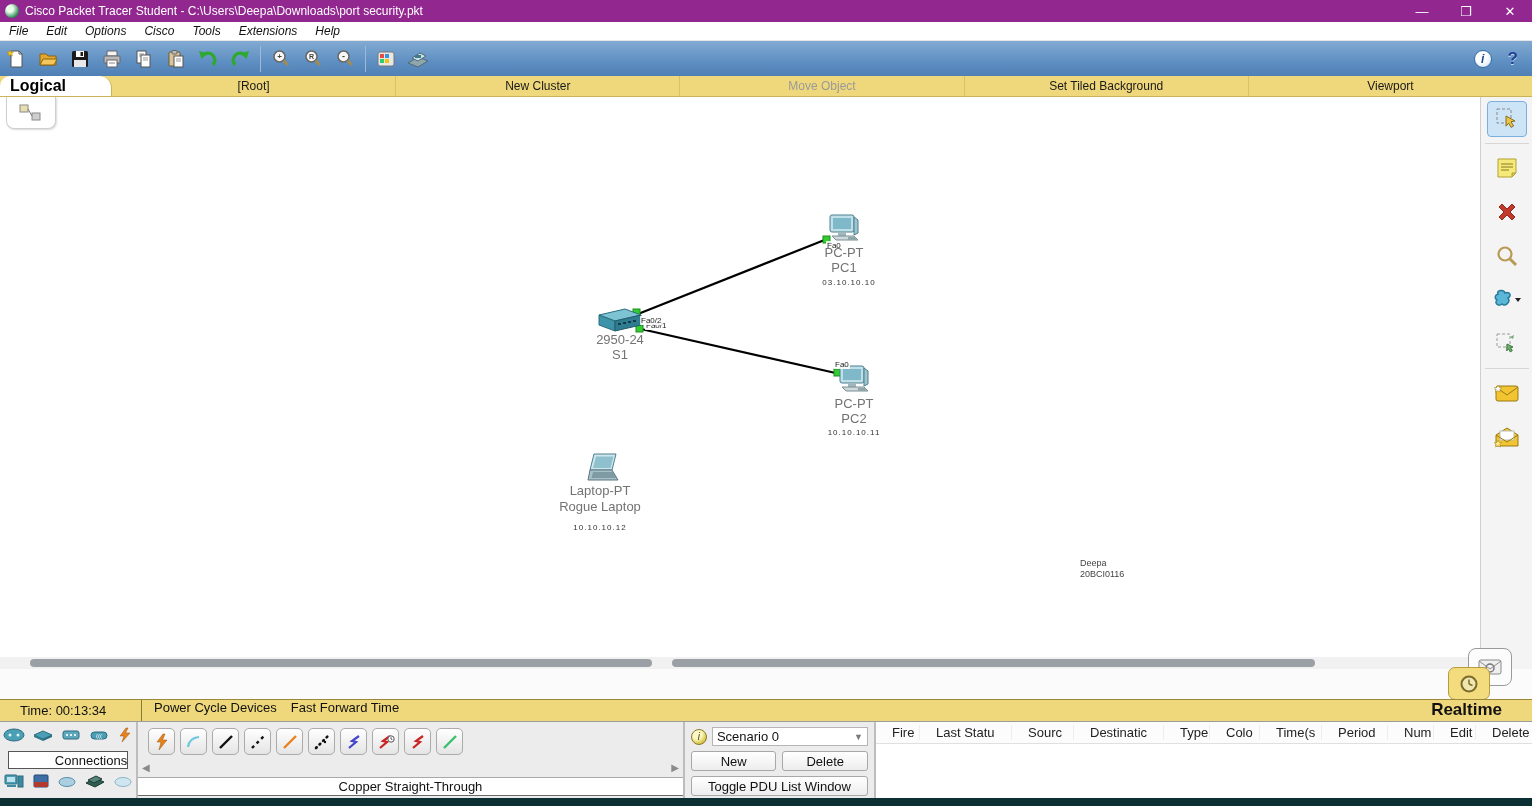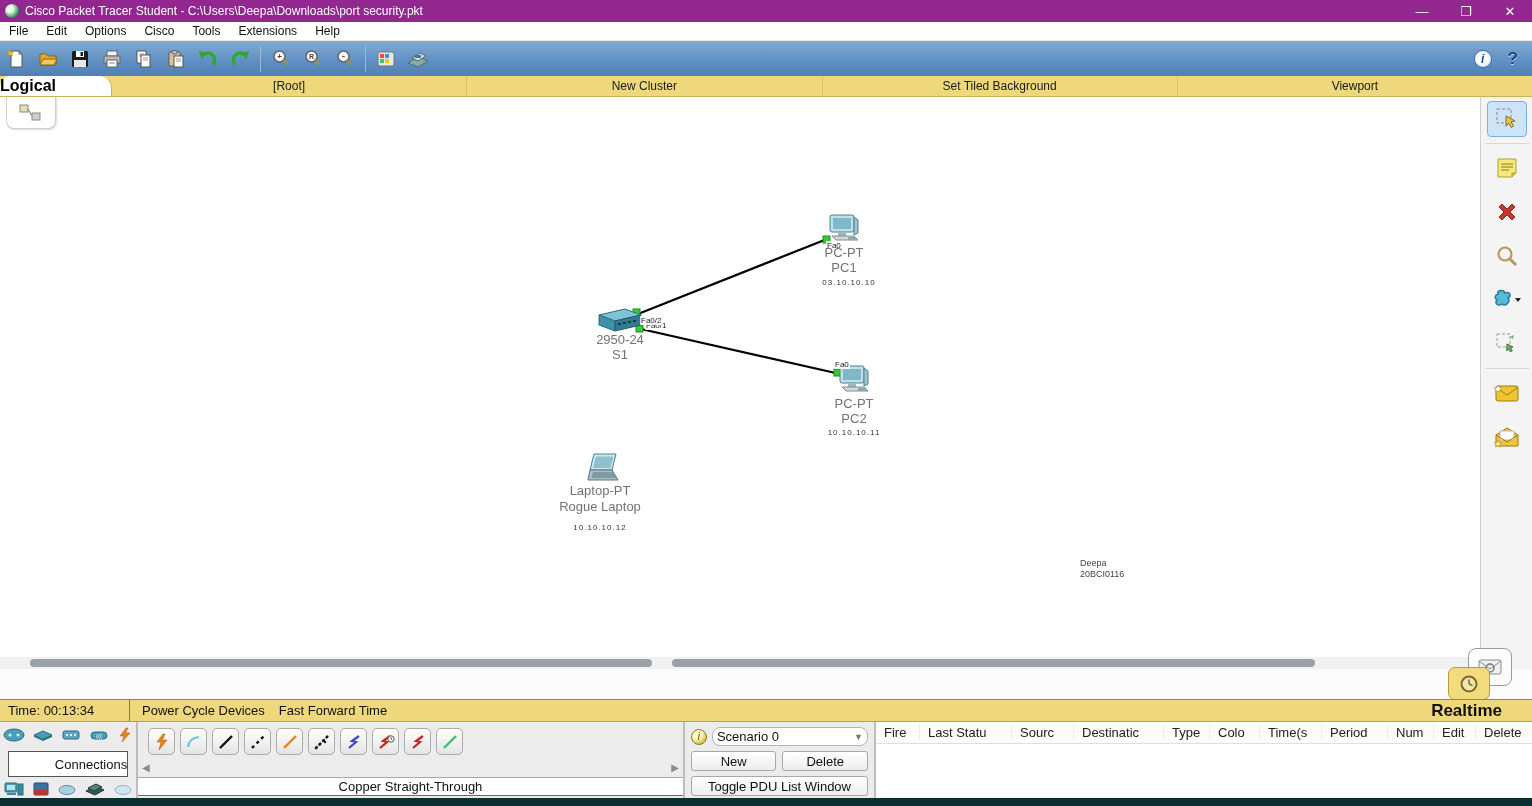--- a/index.html
+++ b/index.html
@@ -12,39 +12,39 @@
   #titlebar { left:0; top:0; width:1532px; height:22px; background:#92278F;
     display:flex; align-items:center; color:#fff; font-size:12px; }
   #titlebar .app-icon { width:14px; height:14px; margin:0 6px 0 5px; border-radius:50%;
     background:radial-gradient(circle at 35% 35%, #eaffea 0 25%, #2e8b57 70%, #14502f 100%); }
   #title-text { white-space:nowrap; }
   #win-controls { margin-left:auto; display:flex; align-items:center; height:100%; }
   #win-controls span { width:44px; text-align:center; font-size:13px; cursor:default; }
 
   
   #menubar { left:0; top:22px; width:1532px; height:19px; background:#ffffff;
-    display:flex; align-items:center; font-size:12px; color:#111; border-bottom:1px solid #e5e5e5; }
+    display:flex; align-items:center; font-size:12px; color:#111; border-bottom:1px solid #e5e5e5;font-style:italic; }
   #menubar .mitem { padding:0 9px; }
 
   
   #toolbar { left:0; top:41px; width:1532px; height:35px;
     background:linear-gradient(#82aad2,#5e8fc2 60%,#4f7fb4); display:flex; align-items:center; }
   .tbtn { width:32px; height:30px; display:flex; align-items:center; justify-content:center; }
   .tsep { width:1px; height:26px; background:#9db9d6; margin:0 4px; }
   #toolbar-right { margin-left:auto; display:flex; align-items:center; margin-right:14px; gap:16px; }
   #info-btn { width:18px; height:18px; border-radius:50%; font-size:12px; font-weight:bold; color:#1b4d8e;
     background:radial-gradient(circle at 35% 30%, #ffffff 0 40%, #cfe0f2 100%); border:1px solid #3a6ea5;
     display:flex; align-items:center; justify-content:center; font-style:italic; }
   #help-btn { color:#1d3f8f; font-size:17px; font-weight:bold; text-shadow:0 1px 0 #cfe0f2; }
 
   
   #navbar { left:0; top:76px; width:1532px; height:21px; background:#efd87b; display:flex;
     border-bottom:1px solid #cbb257; font-size:12px; color:#1a1a1a; }
   #workspace-tab { width:112px; background:#fff; border-radius:10px 12px 0 0;
-    border-right:1px solid #cbb257; display:flex; align-items:center; 
+    border-right:1px solid #cbb257; display:flex; align-items:center; padding-left:10px;
     font-weight:bold; font-size:16px; color:#000; }
   .nav-seg { flex:1; display:flex; align-items:center; justify-content:center;
     border-right:1px solid #d8c35f; }
   .nav-seg.disabled { color:#9a9a9a; }
 
   
   #canvas { left:0; top:97px; width:1478px; height:560px; background:#ffffff; overflow:hidden; }
   #canvas svg.links { position:absolute; left:0; top:0; pointer-events:none; }
   .dev-label { position:absolute; text-align:center; color:#737373; font-size:13px; line-height:15px; white-space:nowrap; }
   .ip-label { position:absolute; text-align:center; color:#333; font-size:8px; letter-spacing:1px; white-space:nowrap; }
@@ -68,62 +68,62 @@
   #canvas-gap { left:0; top:669px; width:1532px; height:30px; background:#fbfbfb; }
 
   
   #pdu-browse-btn { left:1468px; top:648px; width:44px; height:38px; background:#fcfcfc;
     border:1px solid #9a9a9a; border-radius:8px; display:flex; align-items:center; justify-content:center; }
   #realtime-tab { left:1448px; top:667px; width:42px; height:33px; background:#f3dc7d;
     border:1px solid #b89b3a; border-radius:7px; display:flex; align-items:center; justify-content:center; }
 
   
   #timebar { left:0; top:699px; width:1532px; height:22px; background:#efd87b;
-    border-top:1px solid #9c883a; display:flex; align-items:center; font-size:13px; color:#111; }
+    border-top:1px solid #9c883a; display:flex; align-items:flex-start; font-size:13px; color:#111;padding-left:12px; }
   #time-cell { width:130px; padding-left:8px; border-right:1px solid #8a7a30; height:100%;
     display:flex; align-items:center; }
   #power-cycle { margin-left:12px; } #fast-forward { margin-left:14px; }
   #realtime-label { margin-left:auto; margin-right:30px; font-weight:bold; font-size:17px; color:#111; }
 
   
   #bottom { left:0; top:721px; width:1532px; height:77px; background:#ececec; border-top:1px solid #9c9c9c; display:flex; }
   #dev-palette { width:138px; border-right:2px solid #bdbdbd; padding-top:5px; }
   .cat-row { display:flex; justify-content:center; gap:7px; height:20px; align-items:center; }
-  #category-label { margin:4px 8px; height:26px; background:#fff; border:1px solid #555;
+  #category-label { margin:4px 8px; height:18px; background:#fff; border:1px solid #555;
     display:flex; align-items:center; justify-content:center; font-size:13px; color:#111;padding-left:46px; }
 
   #conn-area { width:562px; border-right:2px solid #bdbdbd; position:relative; }
   #conn-row { display:flex; gap:5px; padding:6px 0 0 10px; }
   .conn-btn { width:27px; height:27px; border:1px solid #ababab; border-radius:5px;
     background:linear-gradient(#ffffff,#e4e4e4); display:flex; align-items:center; justify-content:center; }
   #conn-scroll { position:absolute; left:4px; right:4px; top:38px; height:14px; display:flex;
     align-items:center; justify-content:space-between; color:#8a8a8a; font-size:10px; }
   #cable-label-strip { position:absolute; left:0; right:0; bottom:2px; height:19px; background:#fff;
     border-top:1px solid #a8a8a8; border-bottom:1px solid #6a6a6a; display:flex; align-items:center;
     justify-content:center; font-size:13px; color:#111; }
 
   #scenario-panel { width:196px; border-right:2px solid #bdbdbd; padding:5px 6px; font-size:13px; }
   #scenario-row { display:flex; align-items:center; gap:5px; }
   #scenario-icon { width:16px; height:16px; border-radius:50%;
     background:radial-gradient(circle at 35% 30%, #fdf7c3 0 35%, #d6c341 75%, #7a6b1d 100%);
     border:1px solid #8a7a2a; display:flex; align-items:center; justify-content:center;
     font-size:10px; font-style:italic; color:#4a4415; }
-  #scenario-select { flex:1; background:#fff; border:1px solid #b5b5b5; border-radius:8px;
+  #scenario-select { flex:1; background:#fff; border:1px solid #b5b5b5; border-radius:0;
     height:19px; display:flex; align-items:center; padding:0 4px; color:#111; }
   #scenario-select .chev { margin-left:auto; color:#777; font-size:9px; }
   .btn { background:linear-gradient(#ffffff,#ededed); border:1px solid #a8a8a8; border-radius:3px;
     display:flex; align-items:center; justify-content:center; color:#111; }
   #scenario-btns { display:flex; gap:6px; margin-top:5px; }
   #scenario-btns .btn { flex:1; height:20px; }
   #toggle-pdu-btn { margin-top:5px; height:20px; }
 
   #pdu-table { flex:1; background:#fff; }
   #pdu-headers { display:flex; height:22px; align-items:center; background:#fcfcfc;
     border-bottom:1px solid #e0e0e0; font-size:13px; color:#222; }
-  #pdu-headers .col { padding-left:8px; border-right:1px solid #eee; white-space:nowrap; overflow:hidden; }
+  #pdu-headers .col { padding-left:16px; border-right:1px solid #eee; white-space:nowrap; overflow:hidden; }
 
   #bottom-strip { left:0; top:798px; width:1532px; height:8px; background:#0c2f33; }
 </style>
 </head>
 <body>
 
 <div id="app">
 
   <div id="titlebar" class="abs">
     <span class="app-icon"></span>
@@ -248,20 +248,21 @@
     <div id="toolbar-right">
       <div id="info-btn">i</div>
       <div id="help-btn">?</div>
     </div>
   </div>
 
   <div id="navbar" class="abs">
     <div id="workspace-tab">Logical</div>
     <div class="nav-seg">[Root]</div>
     <div class="nav-seg">New Cluster</div>
+    <div class="nav-seg disabled">Move Object</div>
     <div class="nav-seg">Set Tiled Background</div>
     <div class="nav-seg" style="border-right:none">Viewport</div>
   </div>
 
   <div id="canvas" class="abs">
     <div id="ws-icon-tab">
       <svg width="26" height="20" viewBox="0 0 26 20">
           <rect x="2" y="2" width="8" height="7" fill="#e8dfae" stroke="#8a8a8a"></rect>
           <rect x="14" y="10" width="8" height="7" fill="#cfcfcf" stroke="#8a8a8a"></rect>
           <line x1="10" y1="6" x2="14" y2="13" stroke="#777"></line>

